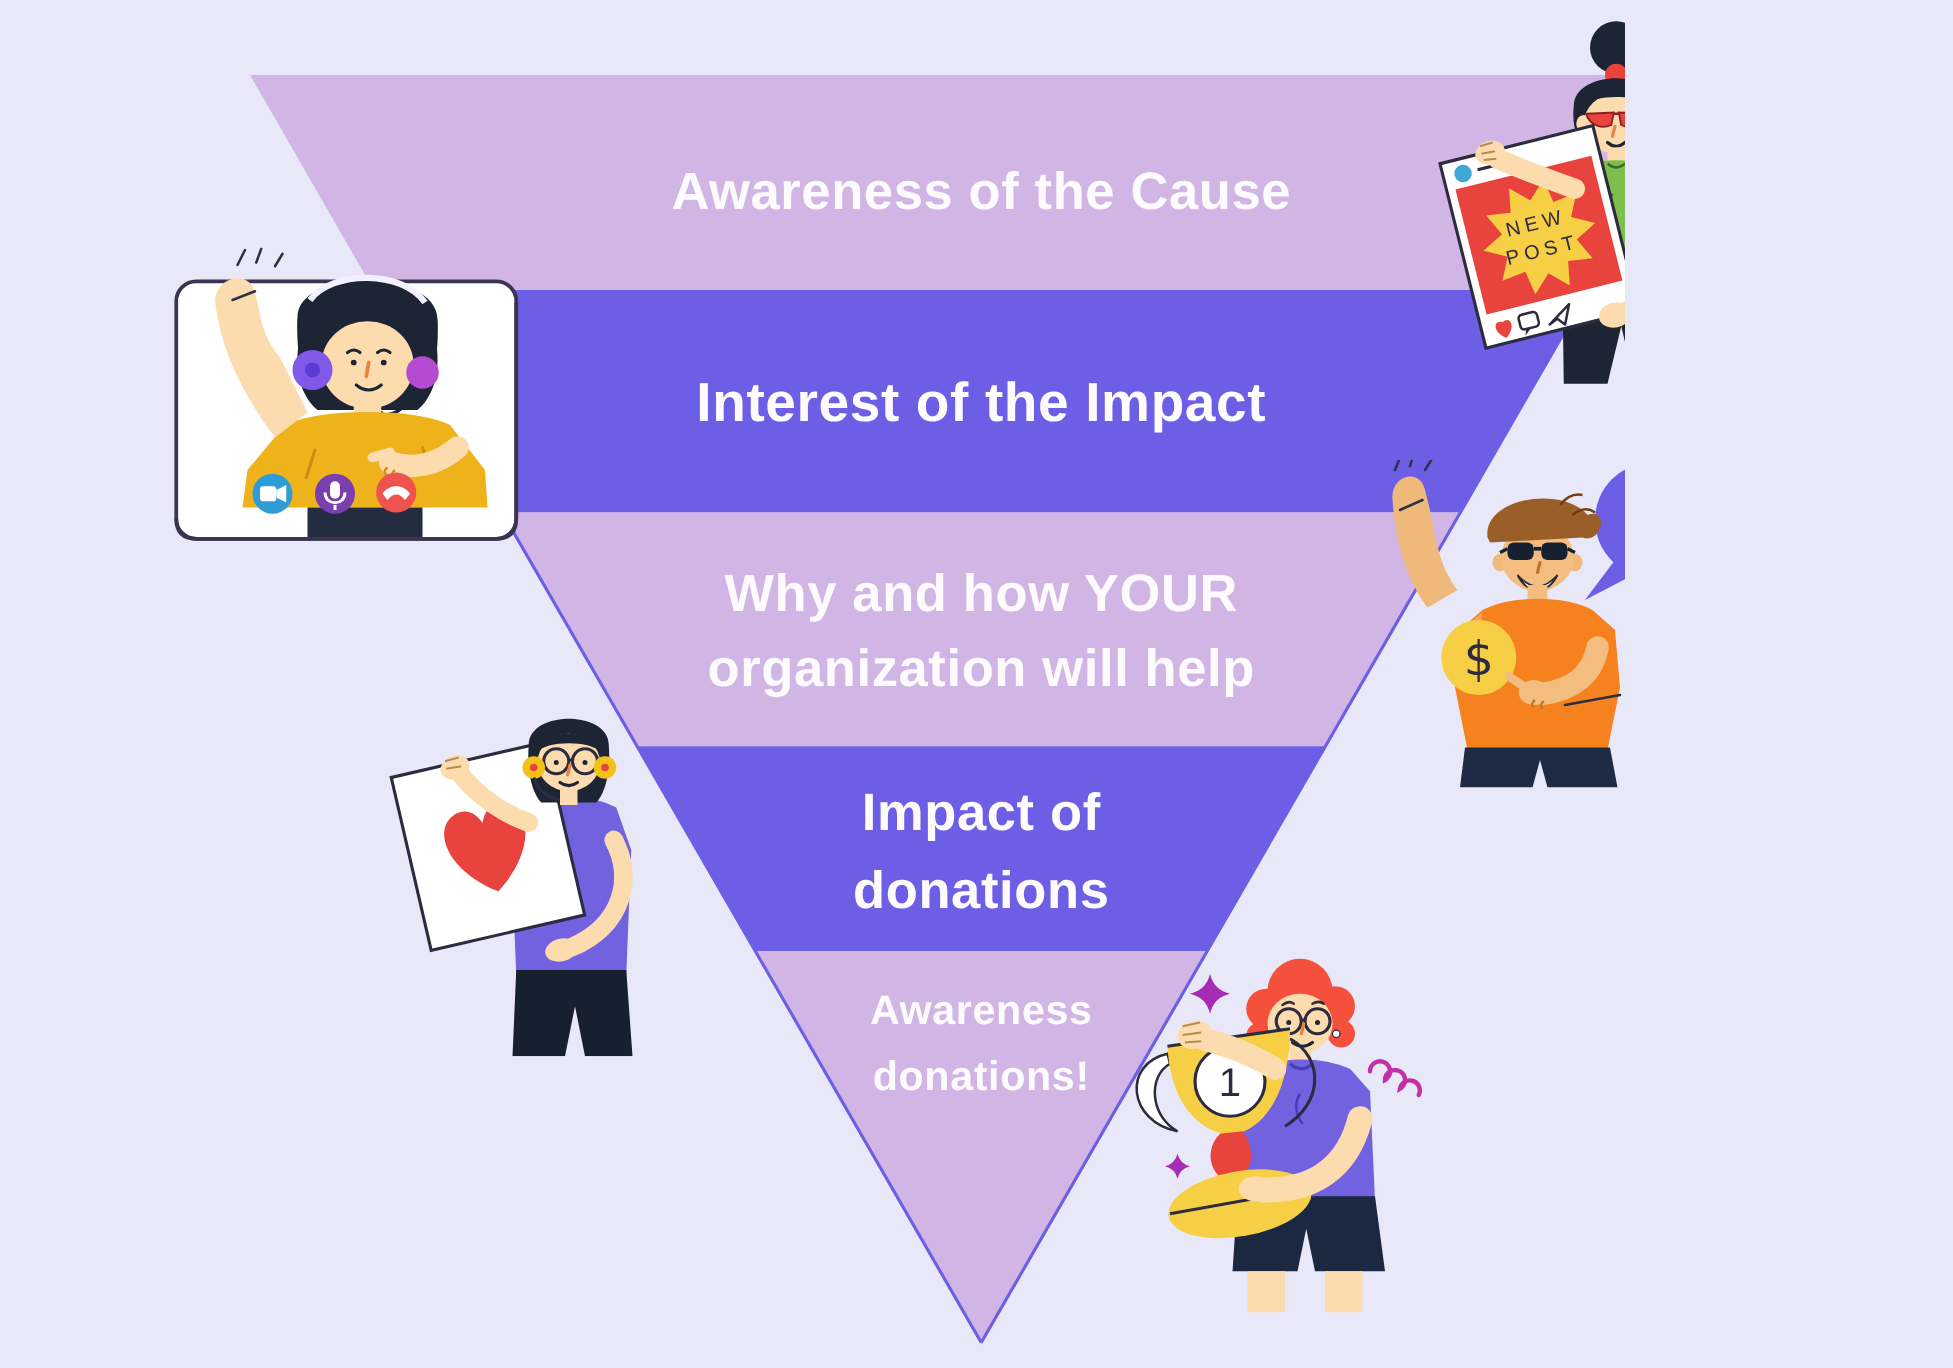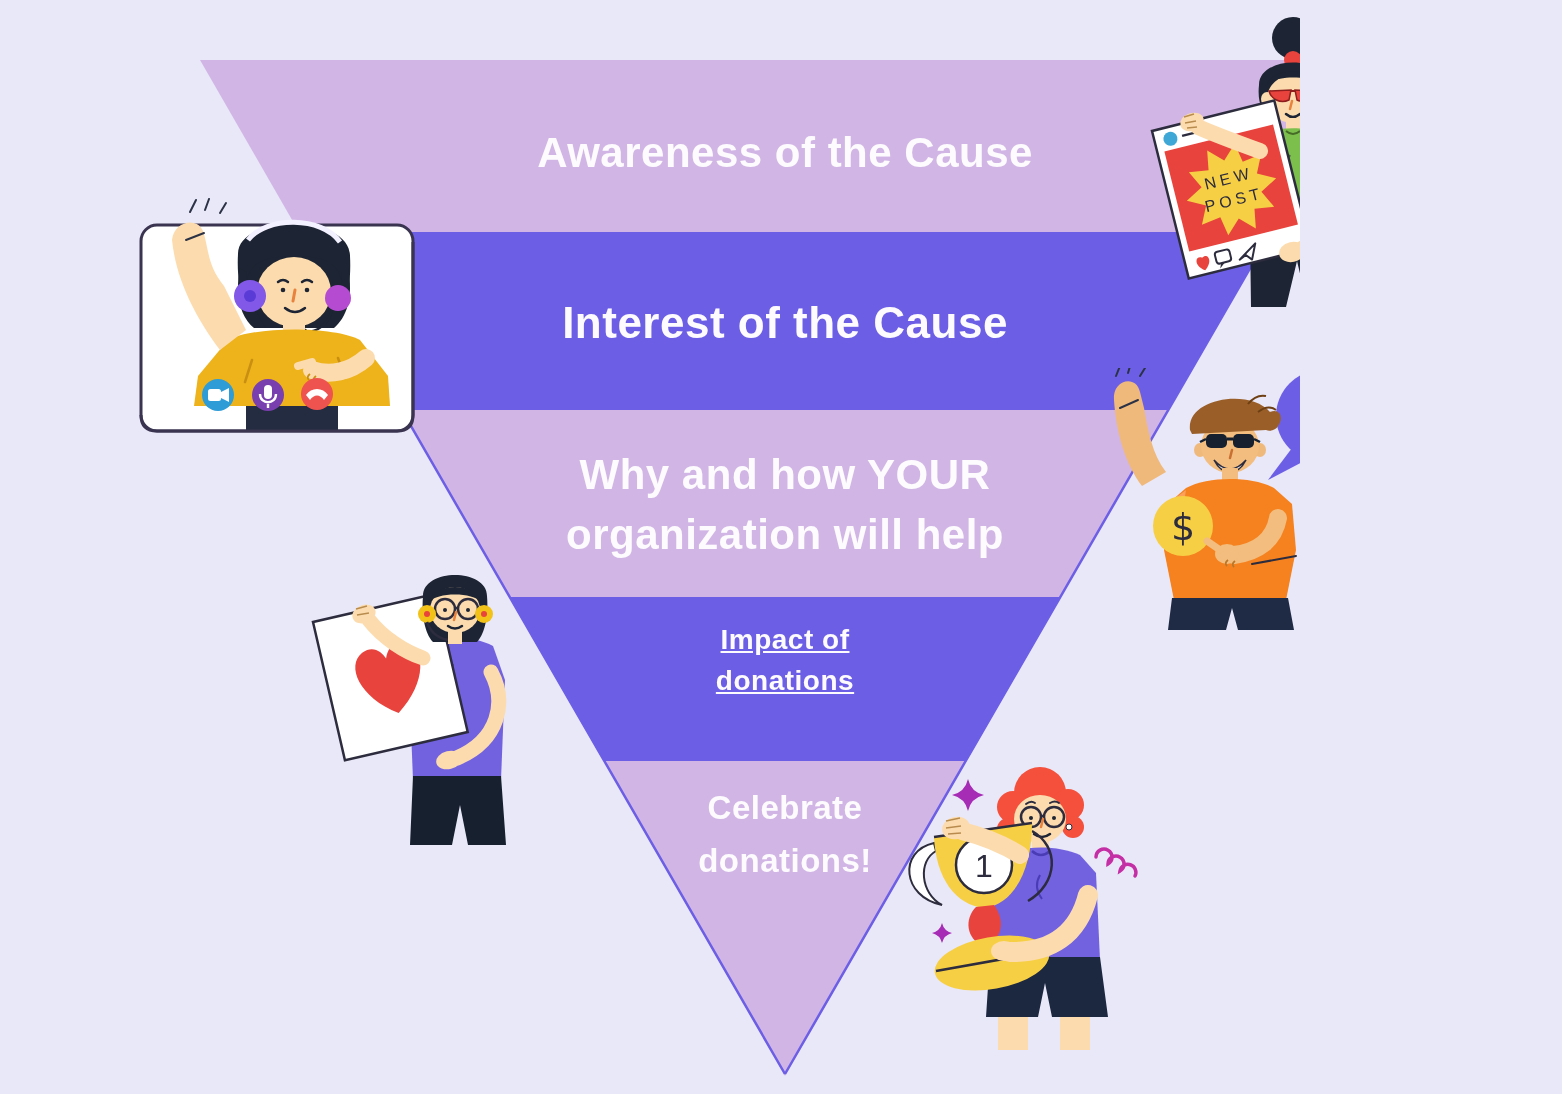--- a/index.html
+++ b/index.html
@@ -5,47 +5,47 @@
   html,body{margin:0;padding:0;background:#e9e8f8;}
   .canvas{position:relative;width:1300px;height:1094px;background:#e9e8f8;overflow:hidden;
           font-family:"Liberation Sans", sans-serif;}
   .funnel-svg{position:absolute;left:200px;top:60px;width:1172px;height:1016px;}
   .illo{position:absolute;}
   .funnel-label{position:absolute;left:185px;width:1200px;text-align:center;color:#fdfbfe;
                 white-space:pre-line;font-weight:600;letter-spacing:0.5px;}
   .lab1{top:126px;font-size:42px;line-height:1.3;}
   .lab2{top:294px;font-size:44px;line-height:1.3;}
   .lab3{top:445px;font-size:42px;line-height:1.43;}
-  .lab4{top:619px;font-size:28px;line-height:1.48;text-decoration:underline;}
+  .lab4{top:619px;font-size:42px;line-height:1.48;}
   .lab5{top:781px;font-size:33px;line-height:1.62;}
   .title-box{position:absolute;left:0;top:938px;width:443px;height:156px;background:#dccaee;
              box-sizing:border-box;padding:24px 10px 0 24px;}
   .title-text{color:#4b2562;font-size:36px;font-weight:bold;line-height:1.5;white-space:pre-line;}
 </style>
 </head>
 <body>
 
 <div class="canvas">
 
   <svg class="funnel-svg" viewBox="0 0 1172 1016">
     <polygon points="0,0 1170,0 1071,172 99,172" fill="#d1b6e5"></polygon>
     <polygon points="99,172 1071,172 968.5,350 201.5,350" fill="#6c5fe6"></polygon>
     <polygon points="201.5,350 968.5,350 860.8,537 309.2,537" fill="#d1b6e5"></polygon>
     <polygon points="309.2,537 860.8,537 766.4,701 403.6,701" fill="#6c5fe6"></polygon>
     <polygon points="403.6,701 766.4,701 585,1016" fill="#d1b6e5"></polygon>
     <path d="M99,172 L585,1014 M1071,172 L585,1014" stroke-width="2.5" fill="none" stroke="#6c5fe6"></path>
   </svg>
 
   <div class="funnel-label lab1">Awareness of the Cause</div>
-  <div class="funnel-label lab2">Interest of the Cause</div>
+  <div class="funnel-label lab2">Interest of the Impact</div>
   <div class="funnel-label lab3">Why and how YOUR
 organization will help</div>
   <div class="funnel-label lab4">Impact of
 donations</div>
-  <div class="funnel-label lab5">Celebrate
+  <div class="funnel-label lab5">Awareness
 donations!</div>
 
 
   <svg class="illo" style="left:134px;top:198px;width:286px;height:238px" viewBox="0 0 286 238">
     <rect x="7" y="27" width="272" height="206" rx="16" fill="#ffffff" stroke="#3a3450" stroke-width="3"></rect>
 
     <g>
       <path d="M104,56 C104,16 216,16 216,58 C218,96 208,120 196,130 L124,130 C112,118 102,92 104,56 Z" fill="#1d2433"></path>
       <ellipse cx="160" cy="94" rx="37" ry="35" fill="#fcdcae"></ellipse>
       <path d="M104,60 C104,20 216,20 216,60 C216,74 212,82 208,86 C206,68 195,58 160,58 C125,58 114,68 112,88 C108,82 104,72 104,60 Z" fill="#1d2433"></path>

